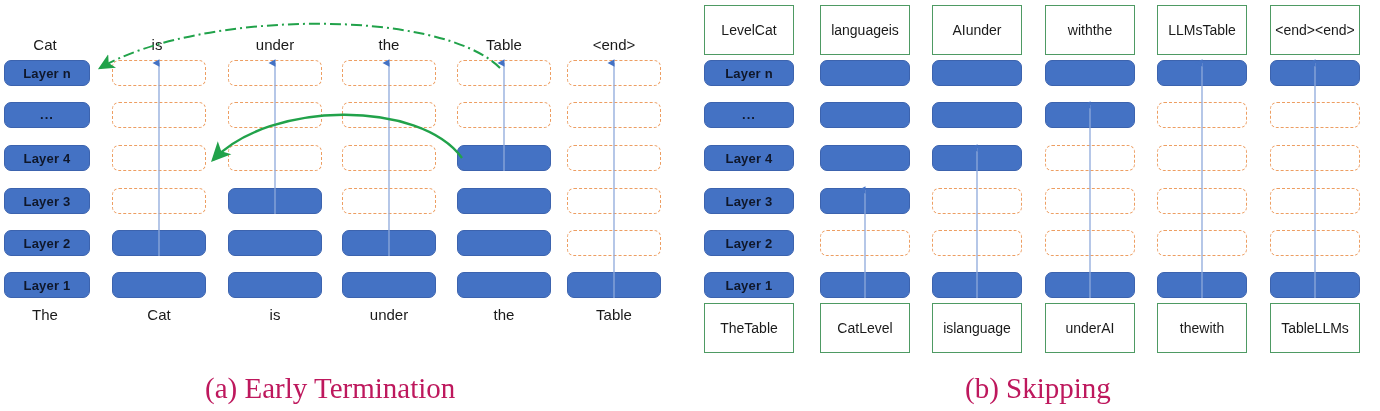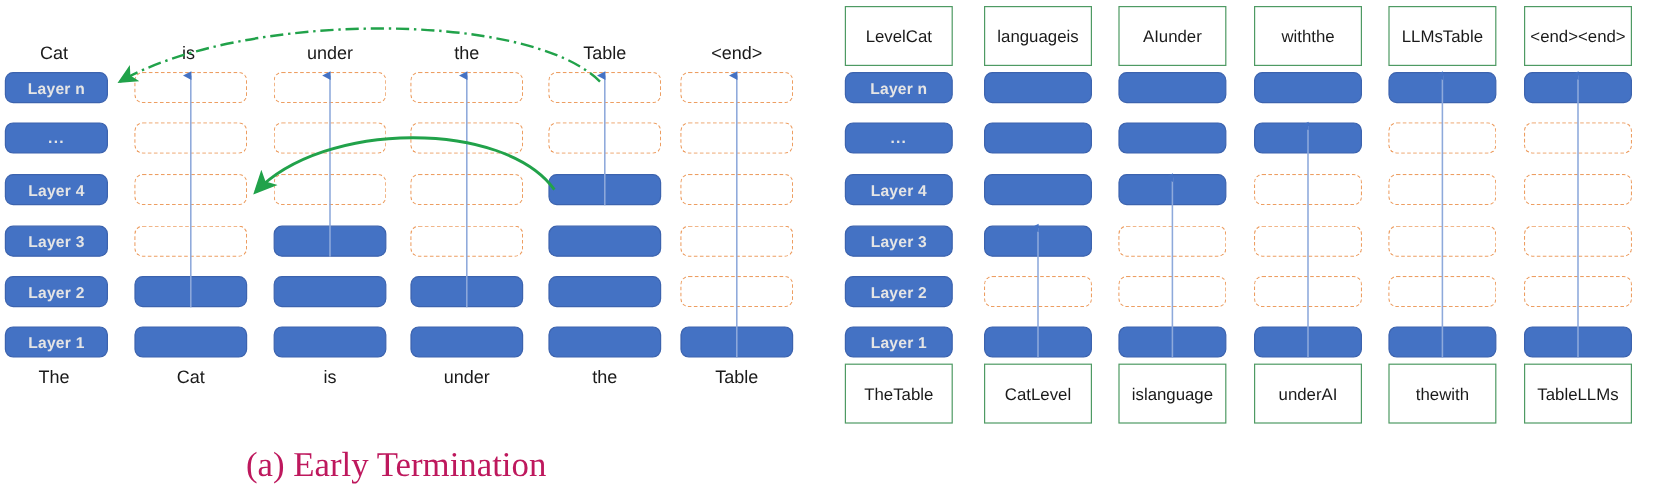--- a/index.html
+++ b/index.html
@@ -31,21 +31,21 @@
   .cell.dashed{
     background:#ffffff;
     border:1.6px dashed #ED9E62;
   }
   .layerlab{
     position:absolute;
     height:26px;
     border-radius:7px;
     background:#4472C4;
     border:1px solid #3c63ae;
-    color:#e5e5e5;
+    color:#0f172a;
     font-size:13px;
     font-weight:bold;
     display:flex;
     align-items:center;
     justify-content:center;
     box-sizing:border-box;
     letter-spacing:.2px;
   }
   .dots{font-size:13px;font-weight:bold;letter-spacing:1px;line-height:8px;}
 
@@ -273,14 +273,15 @@
     <g stroke="#8EA9DB" stroke-width="1.3" fill="none" marker-end="url(#bluetip)">
       <line x1="865" y1="298" x2="865" y2="190"></line>
       <line x1="977" y1="298" x2="977" y2="148"></line>
       <line x1="1090" y1="298" x2="1090" y2="105"></line>
       <line x1="1202" y1="298" x2="1202" y2="63"></line>
       <line x1="1315" y1="298" x2="1315" y2="63"></line>
     </g>
   </svg>
 
   <div class="caption" style="left:205px;top:372px;">(a) Early Termination</div>
+  <div class="caption" style="left:965px;top:372px;">(b) Skipping</div>
 
 </div>
 
 </body></html>

